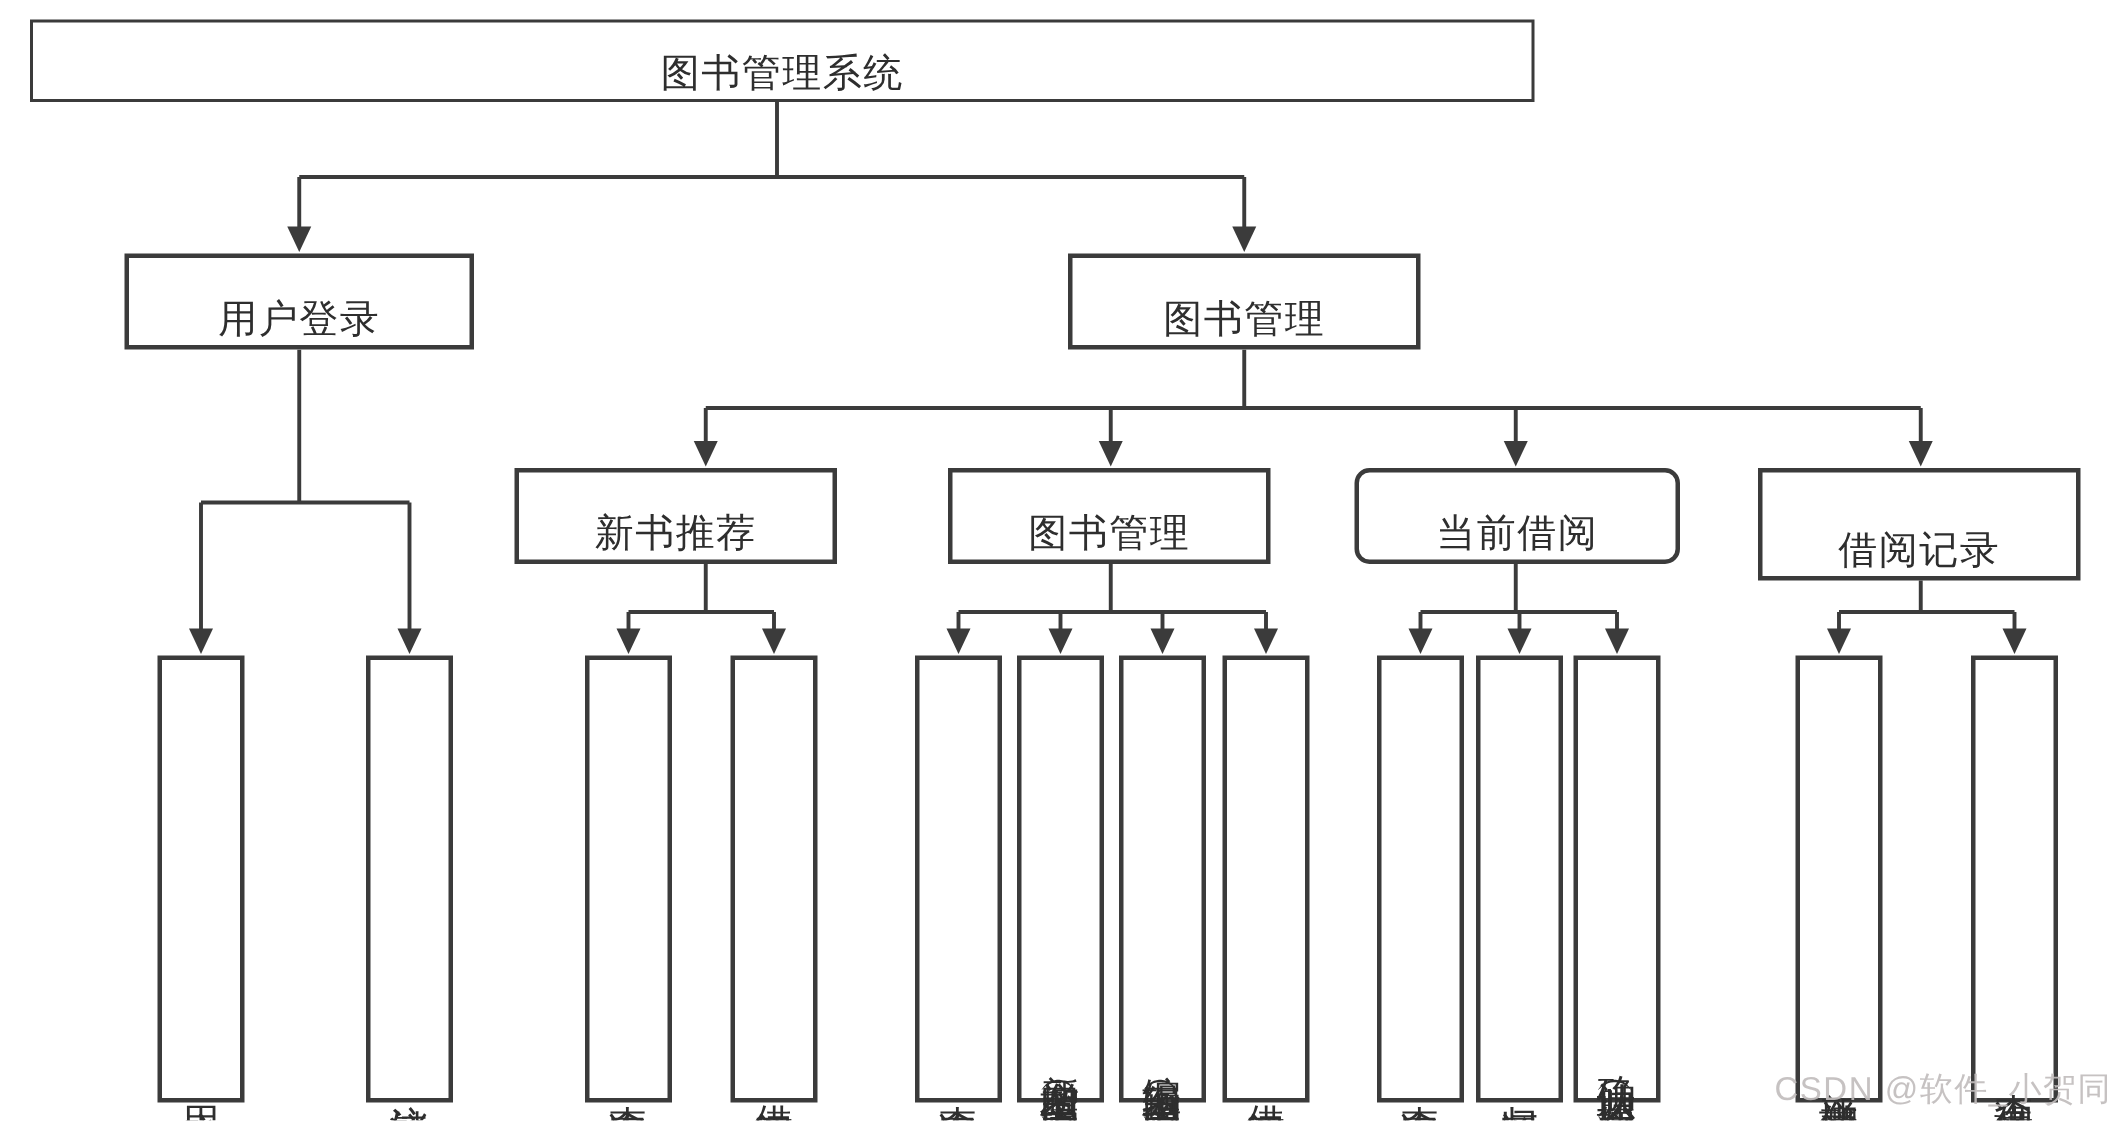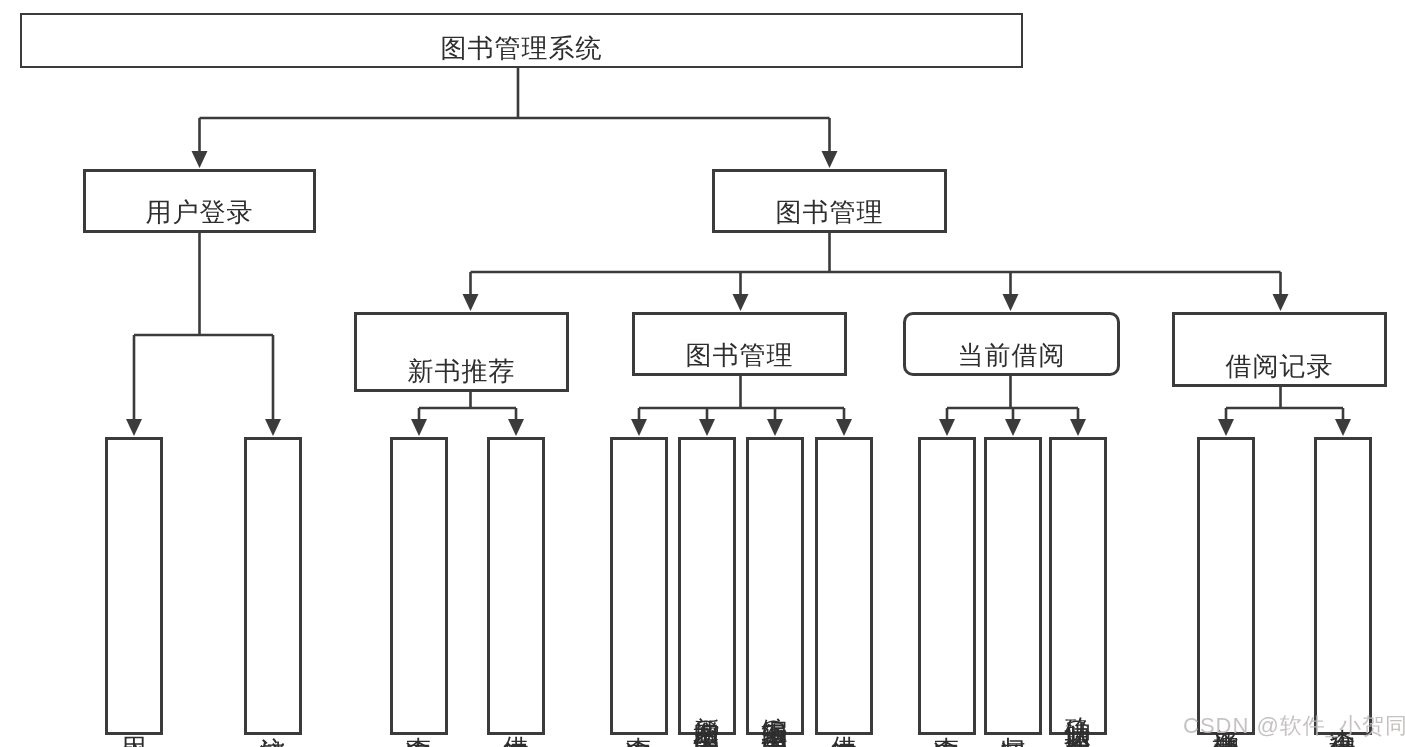--- a/index.html
+++ b/index.html
@@ -27,21 +27,21 @@
     text-orientation:mixed;
     font-size:26px;
     letter-spacing:4px;
     line-height:1;
     white-space:nowrap;
   }
   
   .n-root        {left:20px;  top:13px;  width:1003px; height:55px;}
   .n-user-login  {left:83px;  top:169px; width:233px;  height:64px;}
   .n-book-mgmt   {left:712px; top:169px; width:235px;  height:64px;}
-  .n-new-books   {left:354px; top:312px; width:215px;  height:80px;}
+  .n-new-books   {left:343px; top:312px; width:215px;  height:64px;}
   .n-book-borrow {left:632px; top:312px; width:215px;  height:64px;}
   .n-current     {left:903px; top:312px; width:217px;  height:64px;border-radius:10px;}
   .n-records     {left:1172px;top:312px; width:215px;  height:75px;}
   .leaf{top:437px;width:58px;height:298px;}
   .l-login   {left:105px;}
   .l-logout  {left:244px;}
   .l-nb-query{left:390px;}
   .l-nb-borrow{left:487px;}
   .l-bb-query{left:610px;}
   .l-bb-add  {left:678px;}

